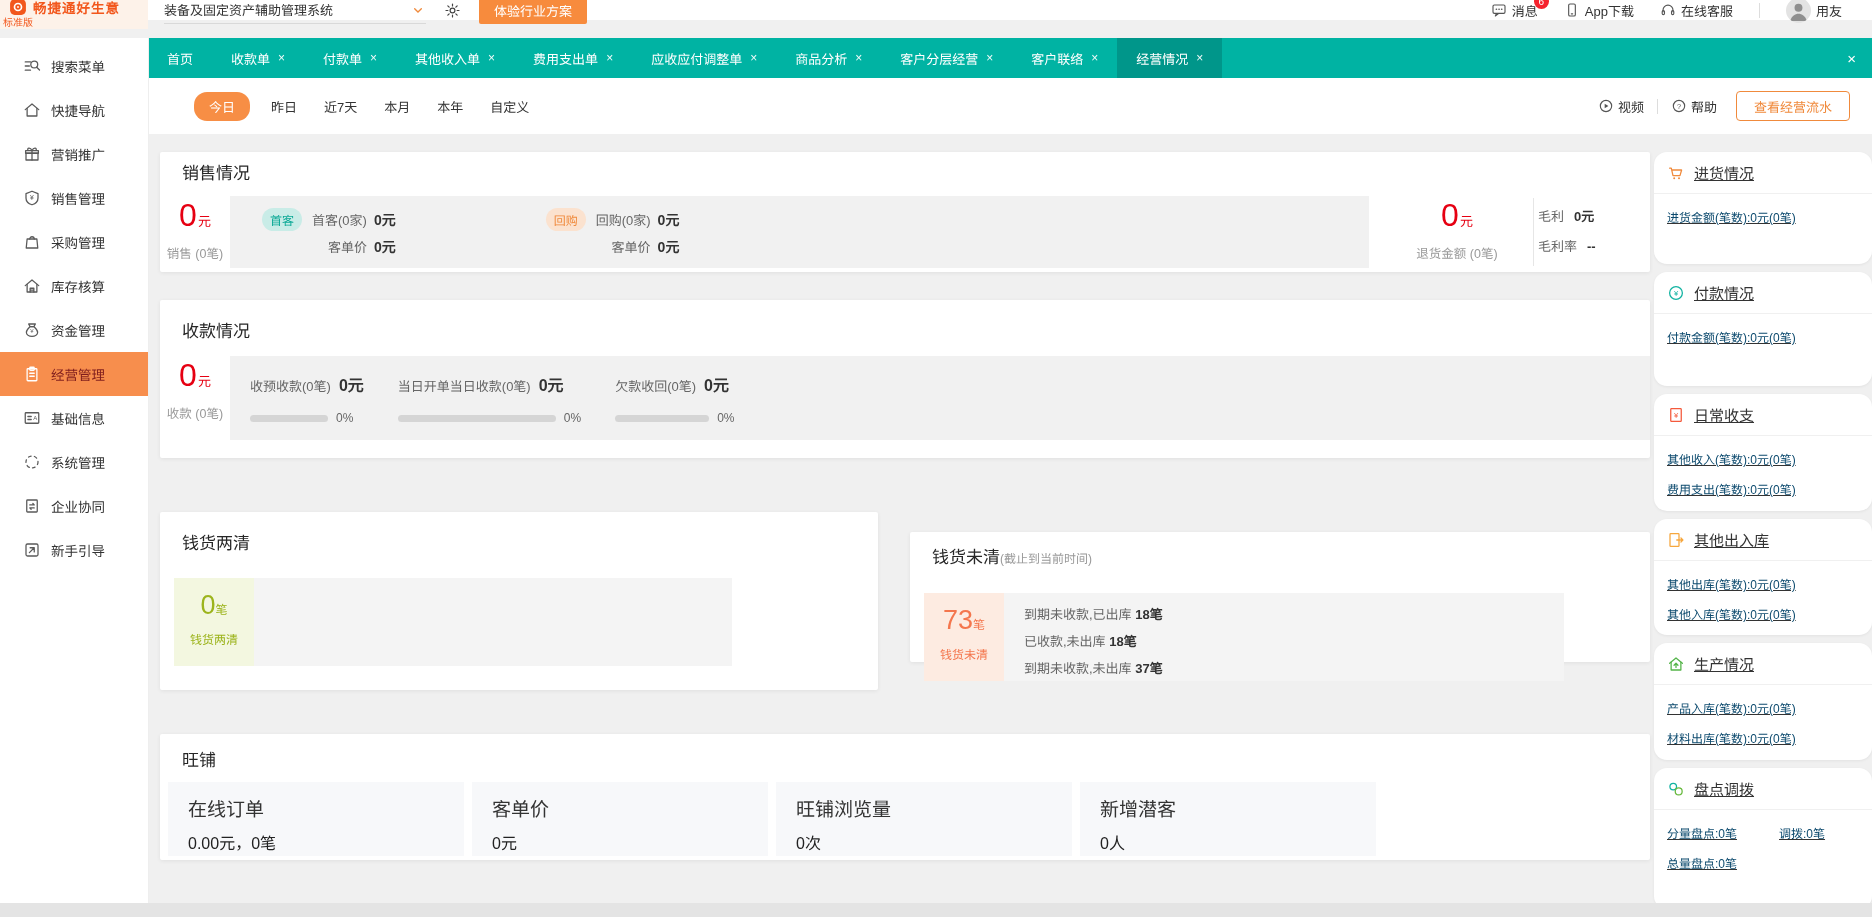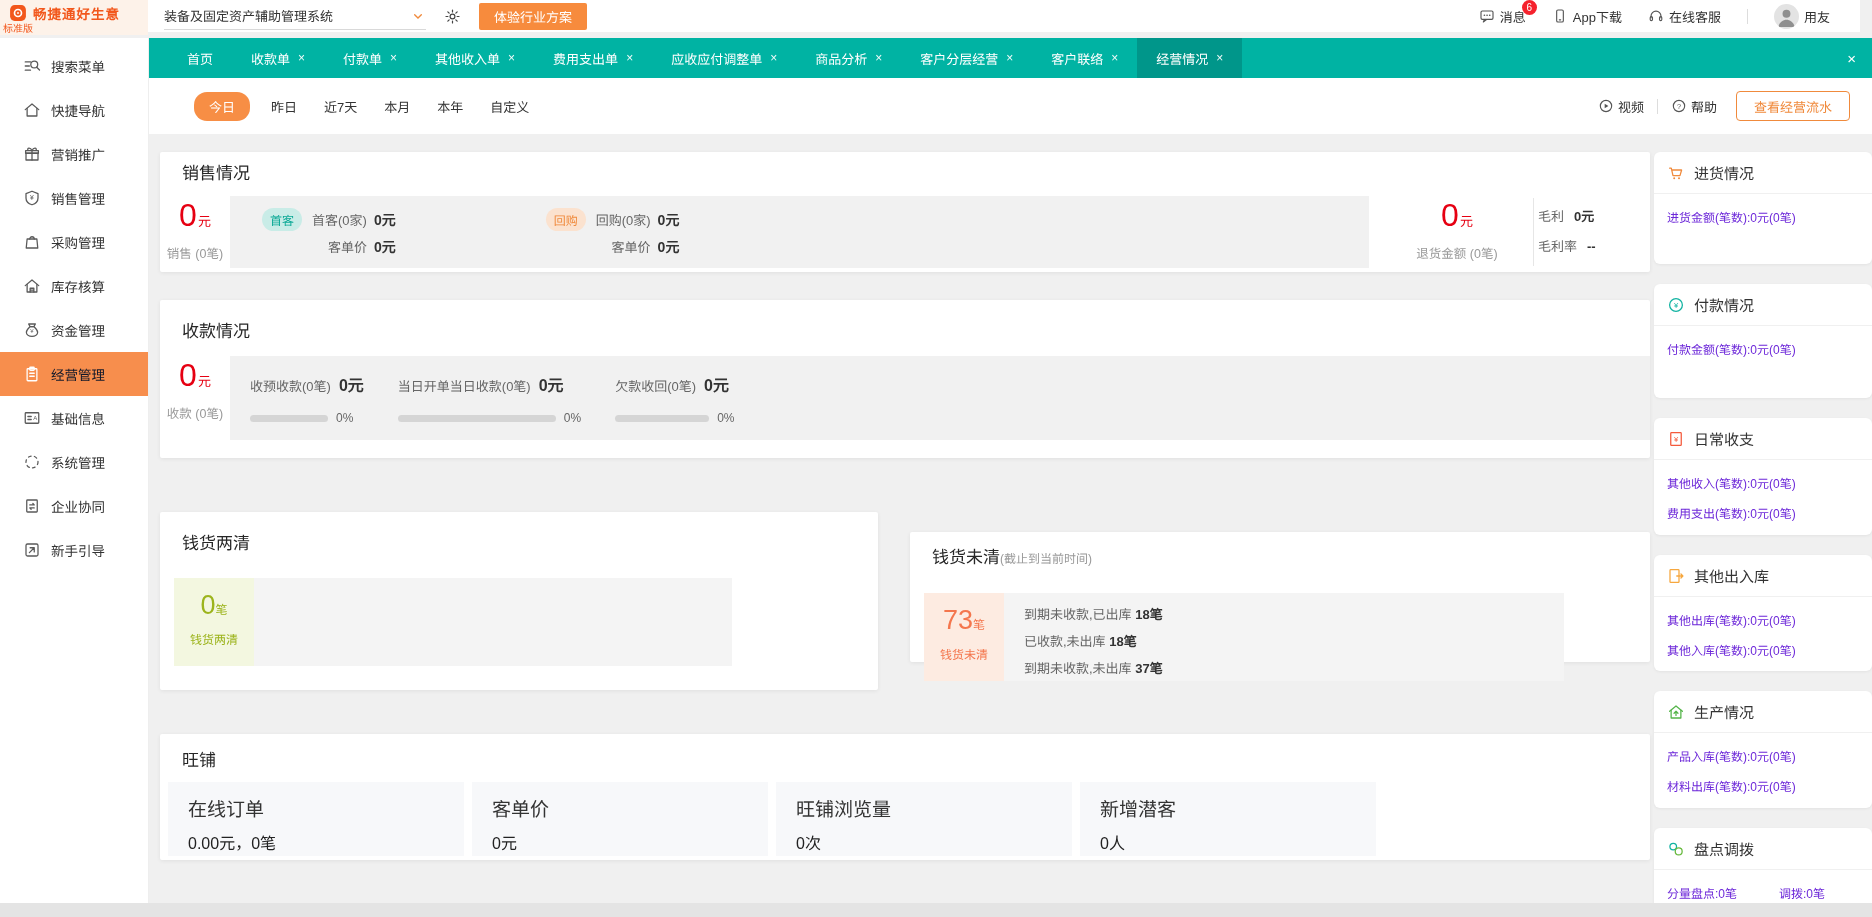--- a/index.html
+++ b/index.html
@@ -2,43 +2,43 @@
 <html lang="zh-CN"><head>
 <meta charset="utf-8">
 <style>
   * { margin:0; padding:0; box-sizing:border-box; }
   html,body { width:1872px; height:917px; }
   body { position:relative; background:#f0f0f0; font-family:"Liberation Sans","DejaVu Sans",sans-serif; overflow:hidden; color:#333; }
   svg { display:block; }
   b { color:#333; font-weight:bold; }
 
   
-  .topbar { position:absolute; top:0; left:0; right:12px; height:32px; background:#fff; display:flex; align-items:center; z-index:6; }
+  .topbar { position:absolute; top:0; left:0; right:0; height:20px; background:#fff; display:flex; align-items:center; z-index:6; }
   .logo-area { width:148px; height:38px; background:#fdf2e9; position:relative; display:flex; align-items:center; padding:0 0 6px 8px; flex:none; }
   .logo-title { color:#f2571c; font-size:13.5px; font-weight:bold; margin-left:5px; letter-spacing:1px; white-space:nowrap; }
   .logo-sub { position:absolute; left:3px; bottom:0; font-size:10px; color:#f2571c; }
   .sys-select { margin-left:16px; width:262px; height:27px; border-bottom:1px solid #d9d9d9; display:flex; align-items:center; justify-content:space-between; font-size:13px; color:#333; cursor:pointer; }
   .gear-btn { margin-left:18px; color:#444; cursor:pointer; }
   .trial-btn { margin-left:18px; background:#f78b3d; color:#fff; border:none; font-size:13px; height:27px; padding:0 15px; border-radius:2px; cursor:pointer; font-family:inherit; }
   .top-right { margin-left:auto; display:flex; align-items:center; gap:26px; padding-right:30px; font-size:13px; color:#333; }
   .tr-item { display:flex; align-items:center; gap:5px; cursor:pointer; position:relative; color:#333; }
   .tr-item .ic { color:#555; }
   .badge { position:absolute; top:-7px; right:-11px; background:#f5222d; color:#fff; font-size:10px; min-width:15px; height:15px; line-height:15px; text-align:center; border-radius:8px; padding:0 3px; }
   .v-div { width:1px; height:15px; background:#ddd; }
   .avatar { width:25px; height:25px; border-radius:50%; background:#e3e3e3; display:flex; align-items:center; justify-content:center; overflow:hidden; }
 
   
   .sidebar { position:absolute; top:38px; left:0; width:148px; bottom:14px; background:#fff; padding-top:6px; z-index:5; box-shadow:1px 0 0 #eee; }
   .sb-item { height:44px; display:flex; align-items:center; gap:10px; padding-left:23px; font-size:13.5px; color:#333; cursor:pointer; }
   .sb-ico { color:#5a5a5a; }
-  .sb-item.active { background:#f78e4d; color:#0f172a; }
+  .sb-item.active { background:#f78e4d; color:#7f1d1d; }
   .sb-item.active .sb-ico { color:#fff; }
 
   
-  .tabbar { position:absolute; left:148px; top:38px; right:0; height:40px; background:#00b3a3; display:flex; align-items:center; color:#fff;padding-left:20px; }
+  .tabbar { position:absolute; left:148px; top:38px; right:0; height:40px; background:#00b3a3; display:flex; align-items:center; color:#fff; }
   .tabs { display:flex; height:40px; }
   .tab { padding:0 19px; height:40px; display:flex; align-items:center; gap:8px; font-size:13px; cursor:pointer; white-space:nowrap; }
   .tab.active { background:#00968a; }
   .tab-close { font-size:12px; opacity:.95; }
   .tabbar-close { margin-left:auto; margin-right:16px; font-size:15px; cursor:pointer; }
 
   
   .toolbar { position:absolute; left:148px; top:78px; right:0; height:56px; background:#fff; display:flex; align-items:center; padding:0 22px 0 34px; }
   .ranges { display:flex; align-items:center;padding-left:12px; }
   .range { font-size:13px; color:#333; margin-right:27px; cursor:pointer; }
@@ -109,26 +109,26 @@
   
   .shop-card { height:126px; margin-top:44px; padding:16px 8px 0; }
   .shop-card .card-title { margin-left:14px; line-height:22px; }
   .shop-boxes { display:flex; gap:8px; margin-top:10px; }
   .shop-box { width:296px; height:74px; background:#f7f8fa; padding:12px 0 0 20px; }
   .shop-l { font-size:19px; color:#333; }
   .shop-v { font-size:16px; color:#222; margin-top:9px; }
 
   
   .side-col { position:absolute; left:1506px; top:18px; width:218px; }
-  .panel { background:#fff; margin-bottom:20px; box-shadow:0 1px 3px rgba(0,0,0,.06); border-radius:6px; overflow:hidden; }
+  .panel { background:#fff; margin-bottom:8px; box-shadow:0 1px 3px rgba(0,0,0,.06); border-radius:13px; overflow:hidden;text-decoration:underline; }
   .panel:nth-child(1){height:112px} .panel:nth-child(2){height:114px}
   .panel:nth-child(3){height:117px} .panel:nth-child(4){height:116px}
   .panel:nth-child(5){height:117px} .panel:nth-child(6){height:141px}
   .panel-h { height:42px; display:flex; align-items:center; gap:9px; padding:0 13px; border-bottom:1px solid #f0f0f0; font-size:15px; color:#333; cursor:pointer; }
-  .panel-b { padding:14px 13px 0; font-size:12px; color:#6d28d9; }
+  .panel-b { padding:14px 13px 0; font-size:12px; color:#0c4a6e; }
   .p-row { display:flex; gap:42px; margin-bottom:13px; white-space:nowrap; }
 
   .bottom-bar { position:absolute; left:0; right:0; bottom:0; height:14px; background:#e4e4e4; }
 </style>
 </head>
 <body>
 
 <div class="topbar">
   <div class="logo-area">
     <span class="logo-ico">

